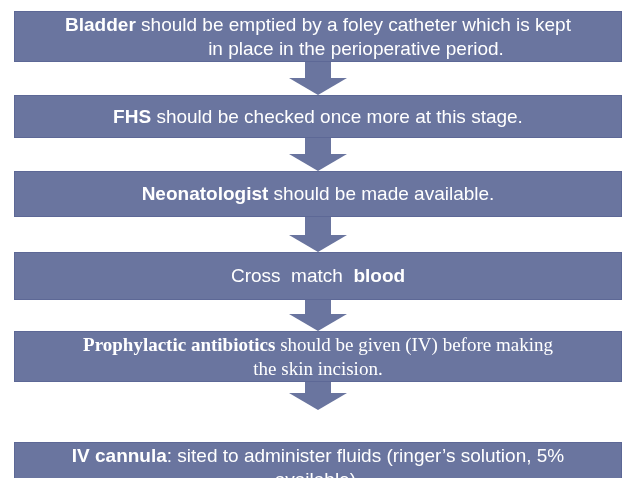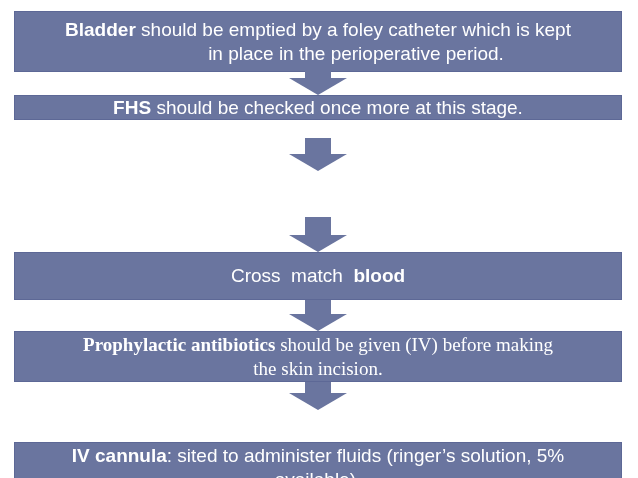--- a/index.html
+++ b/index.html
@@ -57,23 +57,23 @@
     flex: 1 1 auto;
     background: var(--arrow);
   }
   .arrow-head {
     width: 0;
     height: 0;
     border-left: 29px solid transparent;
     border-right: 29px solid transparent;
     border-top: 17px solid var(--arrow);
   }
-  .b1 { top: 11px;  height: 61px; }
+  .b1 { top: 11px;  height: 51px; }
   .a1 { top: 62px;  height: 33px; }
-  .b2 { top: 95px;  height: 25px; }
+  .b2 { top: 95px;  height: 43px; }
   .a2 { top: 138px; height: 33px; }
   .b3 { top: 171px; height: 46px; }
   .a3 { top: 217px; height: 35px; }
   .b4 { top: 252px; height: 48px; justify-content: center; }
   .a4 { top: 300px; height: 31px; }
   .b5 { top: 331px; height: 51px; font-family: Liberation Serif, serif; }
   .a5 { top: 382px; height: 28px; }
   .b6 { top: 410px; height: 52px; margin-top: 32px; }
 </style>
 </head>
@@ -93,20 +93,23 @@
 
   <div class="box b2">
     <div class="line"><b>FHS</b><span> should be checked once more at this stage.</span></div>
   </div>
 
   <div class="arrow a2">
     <div class="arrow-stem"></div>
     <div class="arrow-head"></div>
   </div>
 
+  <div class="box b3">
+    <div class="line"><b>Neonatologist</b><span> should be made available.</span></div>
+  </div>
 
   <div class="arrow a3">
     <div class="arrow-stem"></div>
     <div class="arrow-head"></div>
   </div>
 
   <div class="box b4">
     <div class="line"><span>Cross  match  </span><b>blood</b></div>
   </div>
 

